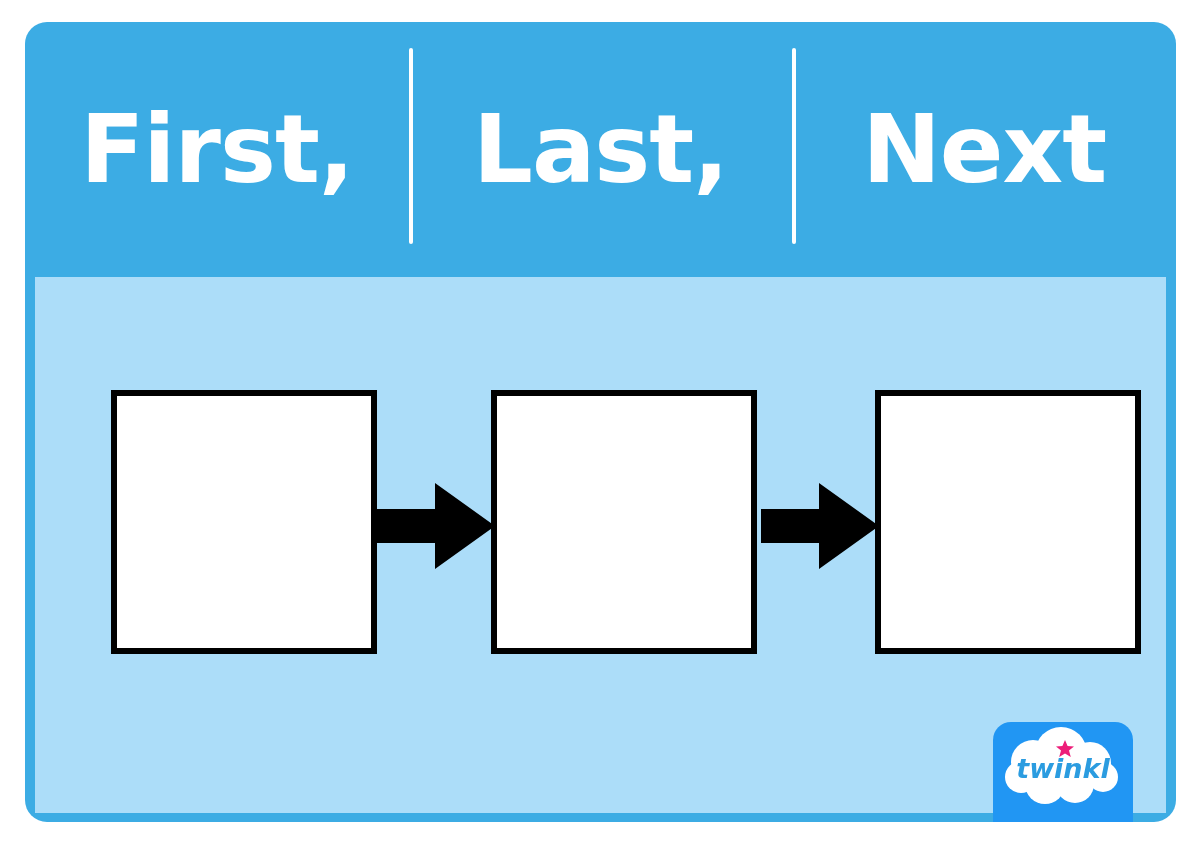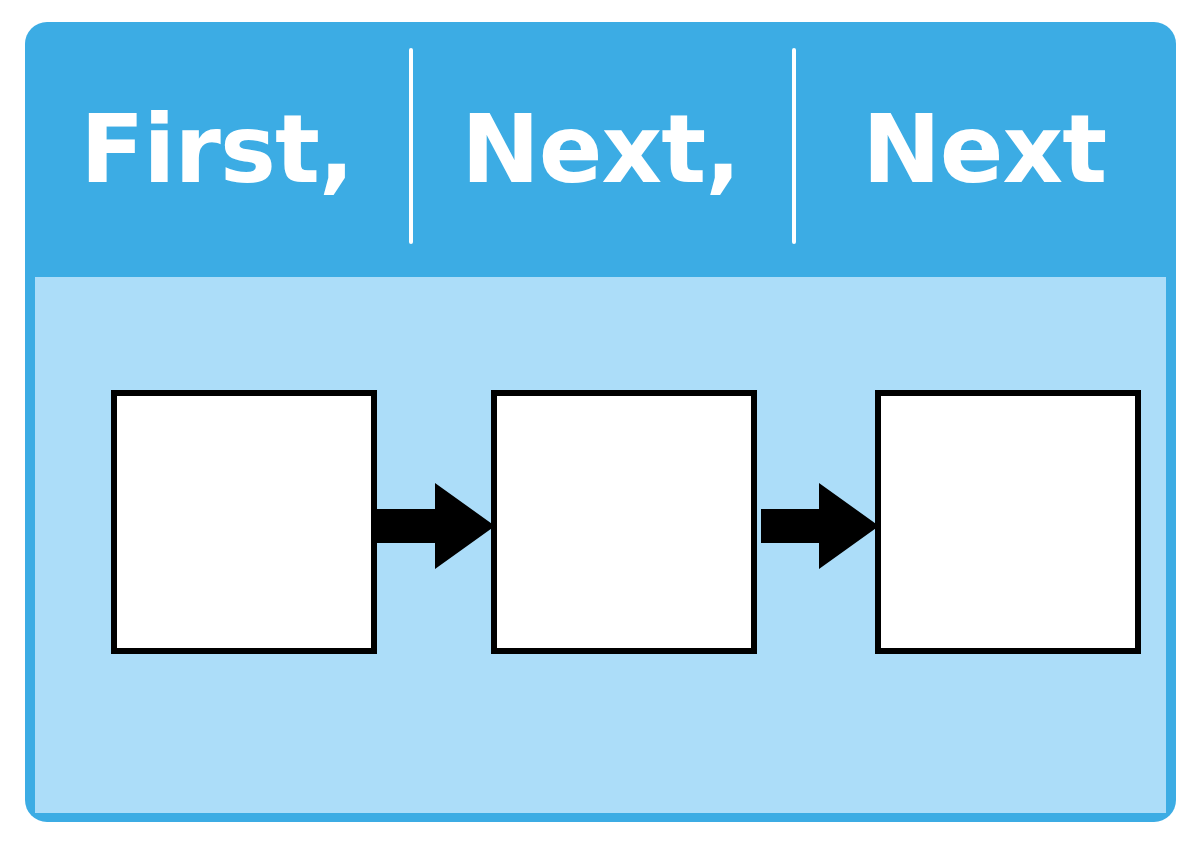--- a/index.html
+++ b/index.html
@@ -145,21 +145,21 @@
   <div class="card">
 
     <div class="header">
 
       <div class="header-cell">
         <span class="header-label">First,</span>
       </div>
 
       <div class="header-cell">
         <div class="header-divider d1"></div>
-        <span class="header-label">Next,</span>
+        <span class="header-label">Last,</span>
       </div>
 
       <div class="header-cell">
         <div class="header-divider d2"></div>
         <span class="header-label">Next</span>
       </div>
 
     </div>
 
     <div class="panel">
@@ -180,15 +180,34 @@
           <svg viewBox="0 0 118 86" xmlns="http://www.w3.org/2000/svg">
             <polygon points="0,26 58,26 58,0 118,43 58,86 58,60 0,60" fill="#000000"></polygon>
           </svg>
         </div>
 
         <div class="seq-box b3"></div>
 
       </div>
     </div>
 
+    <div class="twinkl-logo">
+      <svg viewBox="0 0 140 100" xmlns="http://www.w3.org/2000/svg">
+
+        <g>
+          <circle cx="40" cy="40" r="22" fill="#ffffff"></circle>
+          <circle cx="68" cy="31" r="26" fill="#ffffff"></circle>
+          <circle cx="97" cy="41" r="21" fill="#ffffff"></circle>
+          <circle cx="110" cy="55" r="15" fill="#ffffff"></circle>
+          <circle cx="28" cy="55" r="16" fill="#ffffff"></circle>
+          <circle cx="52" cy="62" r="20" fill="#ffffff"></circle>
+          <circle cx="82" cy="62" r="19" fill="#ffffff"></circle>
+          <rect x="26" y="38" width="88" height="26" fill="#ffffff"></rect>
+        </g>
+
+        <polygon points="72,18 74.6,24 81,24.4 76,28.6 77.8,35 72,31.4 66.2,35 68,28.6 63,24.4 69.4,24" fill="#ED1E79"></polygon>
+
+        <text x="70" y="56" text-anchor="middle" font-family="DejaVu Sans, sans-serif" font-size="27" font-weight="bold" font-style="italic" fill="#2B9CE0">twinkl</text>
+      </svg>
+    </div>
 
   </div>
 </div>
 
 </body></html>

